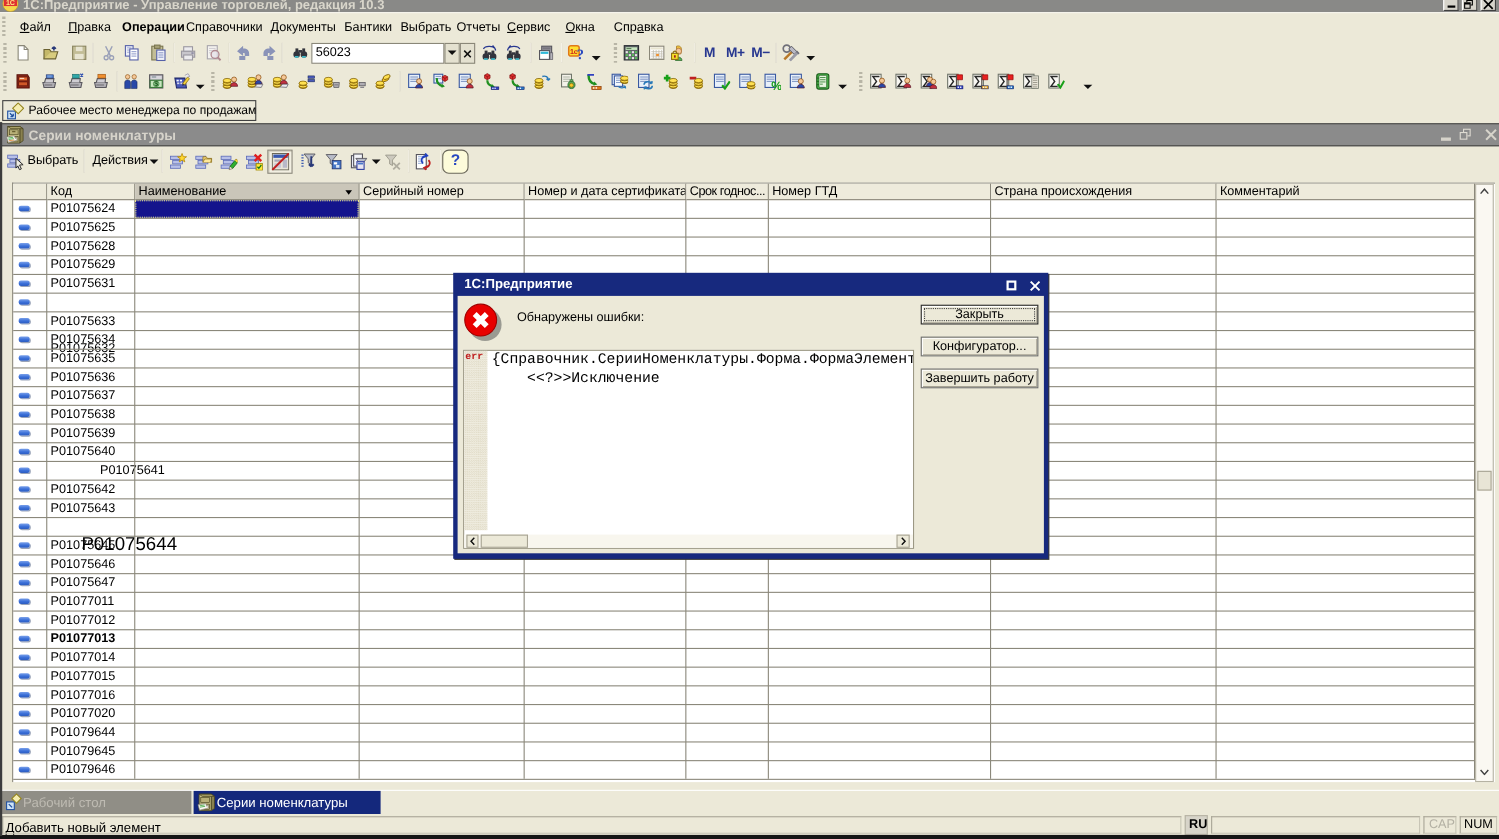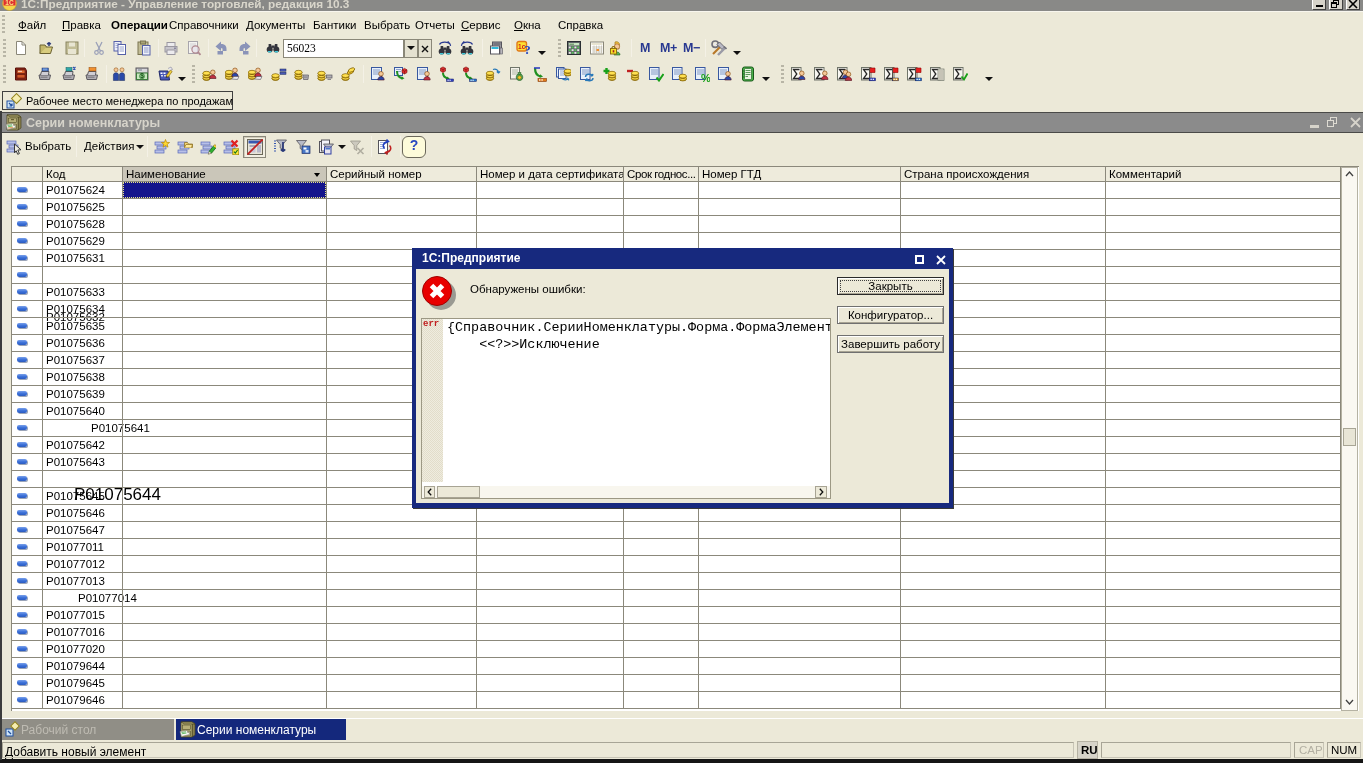--- a/index.html
+++ b/index.html
@@ -100,21 +100,21 @@
 <svg class="ic" style="left:265px;top:40px;width:16px;height:16px;" viewBox="0 0 16 16">
     <circle cx="4.7" cy="9.5" r="3" fill="#33343c"></circle>
     <circle cx="11.3" cy="9.5" r="3" fill="#33343c"></circle>
     <rect x="3.6" y="4.0" width="2.6" height="5" fill="#33343c"></rect>
     <rect x="9.8" y="4.0" width="2.6" height="5" fill="#33343c"></rect>
     <rect x="6.2" y="5.5" width="3.6" height="2.4" fill="#33343c"></rect>
     <rect x="3" y="11.0" width="3.4" height="1.4" fill="#40c8d8"></rect>
     <rect x="9.6" y="11.0" width="3.4" height="1.4" fill="#40c8d8"></rect>
   </svg>
 <div class="abs" style="left:283px;top:39px;width:121px;height:19px;background:#fff;border:1px solid #8a8778;"></div>
-<div class="abs" style="left:287px;top:42px;font-size:11.5px;color:#000;font-family:Liberation Serif, serif;">56023</div>
+<div class="abs" style="left:287px;top:42px;font-size:11.5px;color:#000;">56023</div>
 <div class="abs" style="left:404px;top:39px;width:14px;height:19px;background:#e4e1d0;border:1px solid #8a8778;"></div>
 <div class="abs" style="left:407px;top:46px;width:0;height:0;border-left:4px solid transparent;border-right:4px solid transparent;border-top:4.5px solid #101010;"></div>
 <div class="abs" style="left:418px;top:39px;width:14px;height:19px;background:#e4e1d0;border:1px solid #8a8778;"></div>
 <svg class="abs" style="left:421px;top:45px;width:8px;height:8px;" viewBox="0 0 8 8">
     <path d="M1 1 L7 7 M7 1 L1 7" stroke="#101010" stroke-width="1.4"></path>
   </svg>
 <svg class="ic" style="left:437px;top:40px;width:16px;height:16px;" viewBox="0 0 16 16">
     <path d="M2.5 4.5 C4 1.5 11 1.5 13 4 M13 4 L10.8 1.4 M13 4 L13.6 5.9" stroke="#283890" stroke-width="1.2" fill="none"></path>
     <circle cx="4.7" cy="11.5" r="3" fill="#33343c"></circle>
     <circle cx="11.3" cy="11.5" r="3" fill="#33343c"></circle>
@@ -691,24 +691,24 @@
 <div class="abs" style="left:17px;top:527px;width:10px;height:5px;background:linear-gradient(#79a0ea 0%,#3a6fd8 55%,#2c5cc0 100%);border-radius:2px;box-shadow:1px 1px 0 #9aa4b8;"></div>
 <div class="abs" style="left:46px;top:523px;height:14px;line-height:14px;color:#000;font-size:11.5px;">P01075647</div>
 <div class="abs" style="left:12px;top:539px;width:1329px;height:17px;border-bottom:1px solid #8b887b;"></div>
 <div class="abs" style="left:17px;top:544px;width:10px;height:5px;background:linear-gradient(#79a0ea 0%,#3a6fd8 55%,#2c5cc0 100%);border-radius:2px;box-shadow:1px 1px 0 #9aa4b8;"></div>
 <div class="abs" style="left:46px;top:540px;height:14px;line-height:14px;color:#000;font-size:11.5px;">P01077011</div>
 <div class="abs" style="left:12px;top:556px;width:1329px;height:17px;border-bottom:1px solid #8b887b;"></div>
 <div class="abs" style="left:17px;top:561px;width:10px;height:5px;background:linear-gradient(#79a0ea 0%,#3a6fd8 55%,#2c5cc0 100%);border-radius:2px;box-shadow:1px 1px 0 #9aa4b8;"></div>
 <div class="abs" style="left:46px;top:557px;height:14px;line-height:14px;color:#000;font-size:11.5px;">P01077012</div>
 <div class="abs" style="left:12px;top:573px;width:1329px;height:17px;border-bottom:1px solid #8b887b;"></div>
 <div class="abs" style="left:17px;top:578px;width:10px;height:5px;background:linear-gradient(#79a0ea 0%,#3a6fd8 55%,#2c5cc0 100%);border-radius:2px;box-shadow:1px 1px 0 #9aa4b8;"></div>
-<div class="abs" style="left:46px;top:574px;height:14px;line-height:14px;color:#000;font-size:11.5px;">P01077013</div>
+<div class="abs" style="left:46px;top:574px;height:14px;line-height:14px;color:#000;font-size:11.5px;font-weight:bold;">P01077013</div>
 <div class="abs" style="left:12px;top:590px;width:1329px;height:17px;border-bottom:1px solid #8b887b;"></div>
 <div class="abs" style="left:17px;top:595px;width:10px;height:5px;background:linear-gradient(#79a0ea 0%,#3a6fd8 55%,#2c5cc0 100%);border-radius:2px;box-shadow:1px 1px 0 #9aa4b8;"></div>
-<div class="abs" style="left:46px;top:591px;height:14px;line-height:14px;color:#000;font-size:11.5px;margin-left:32px;">P01077014</div>
+<div class="abs" style="left:46px;top:591px;height:14px;line-height:14px;color:#000;font-size:11.5px;">P01077014</div>
 <div class="abs" style="left:12px;top:607px;width:1329px;height:17px;border-bottom:1px solid #8b887b;"></div>
 <div class="abs" style="left:17px;top:612px;width:10px;height:5px;background:linear-gradient(#79a0ea 0%,#3a6fd8 55%,#2c5cc0 100%);border-radius:2px;box-shadow:1px 1px 0 #9aa4b8;"></div>
 <div class="abs" style="left:46px;top:608px;height:14px;line-height:14px;color:#000;font-size:11.5px;">P01077015</div>
 <div class="abs" style="left:12px;top:624px;width:1329px;height:17px;border-bottom:1px solid #8b887b;"></div>
 <div class="abs" style="left:17px;top:629px;width:10px;height:5px;background:linear-gradient(#79a0ea 0%,#3a6fd8 55%,#2c5cc0 100%);border-radius:2px;box-shadow:1px 1px 0 #9aa4b8;"></div>
 <div class="abs" style="left:46px;top:625px;height:14px;line-height:14px;color:#000;font-size:11.5px;">P01077016</div>
 <div class="abs" style="left:12px;top:641px;width:1329px;height:17px;border-bottom:1px solid #8b887b;"></div>
 <div class="abs" style="left:17px;top:646px;width:10px;height:5px;background:linear-gradient(#79a0ea 0%,#3a6fd8 55%,#2c5cc0 100%);border-radius:2px;box-shadow:1px 1px 0 #9aa4b8;"></div>
 <div class="abs" style="left:46px;top:642px;height:14px;line-height:14px;color:#000;font-size:11.5px;">P01077020</div>
 <div class="abs" style="left:12px;top:658px;width:1329px;height:17px;border-bottom:1px solid #8b887b;"></div>

